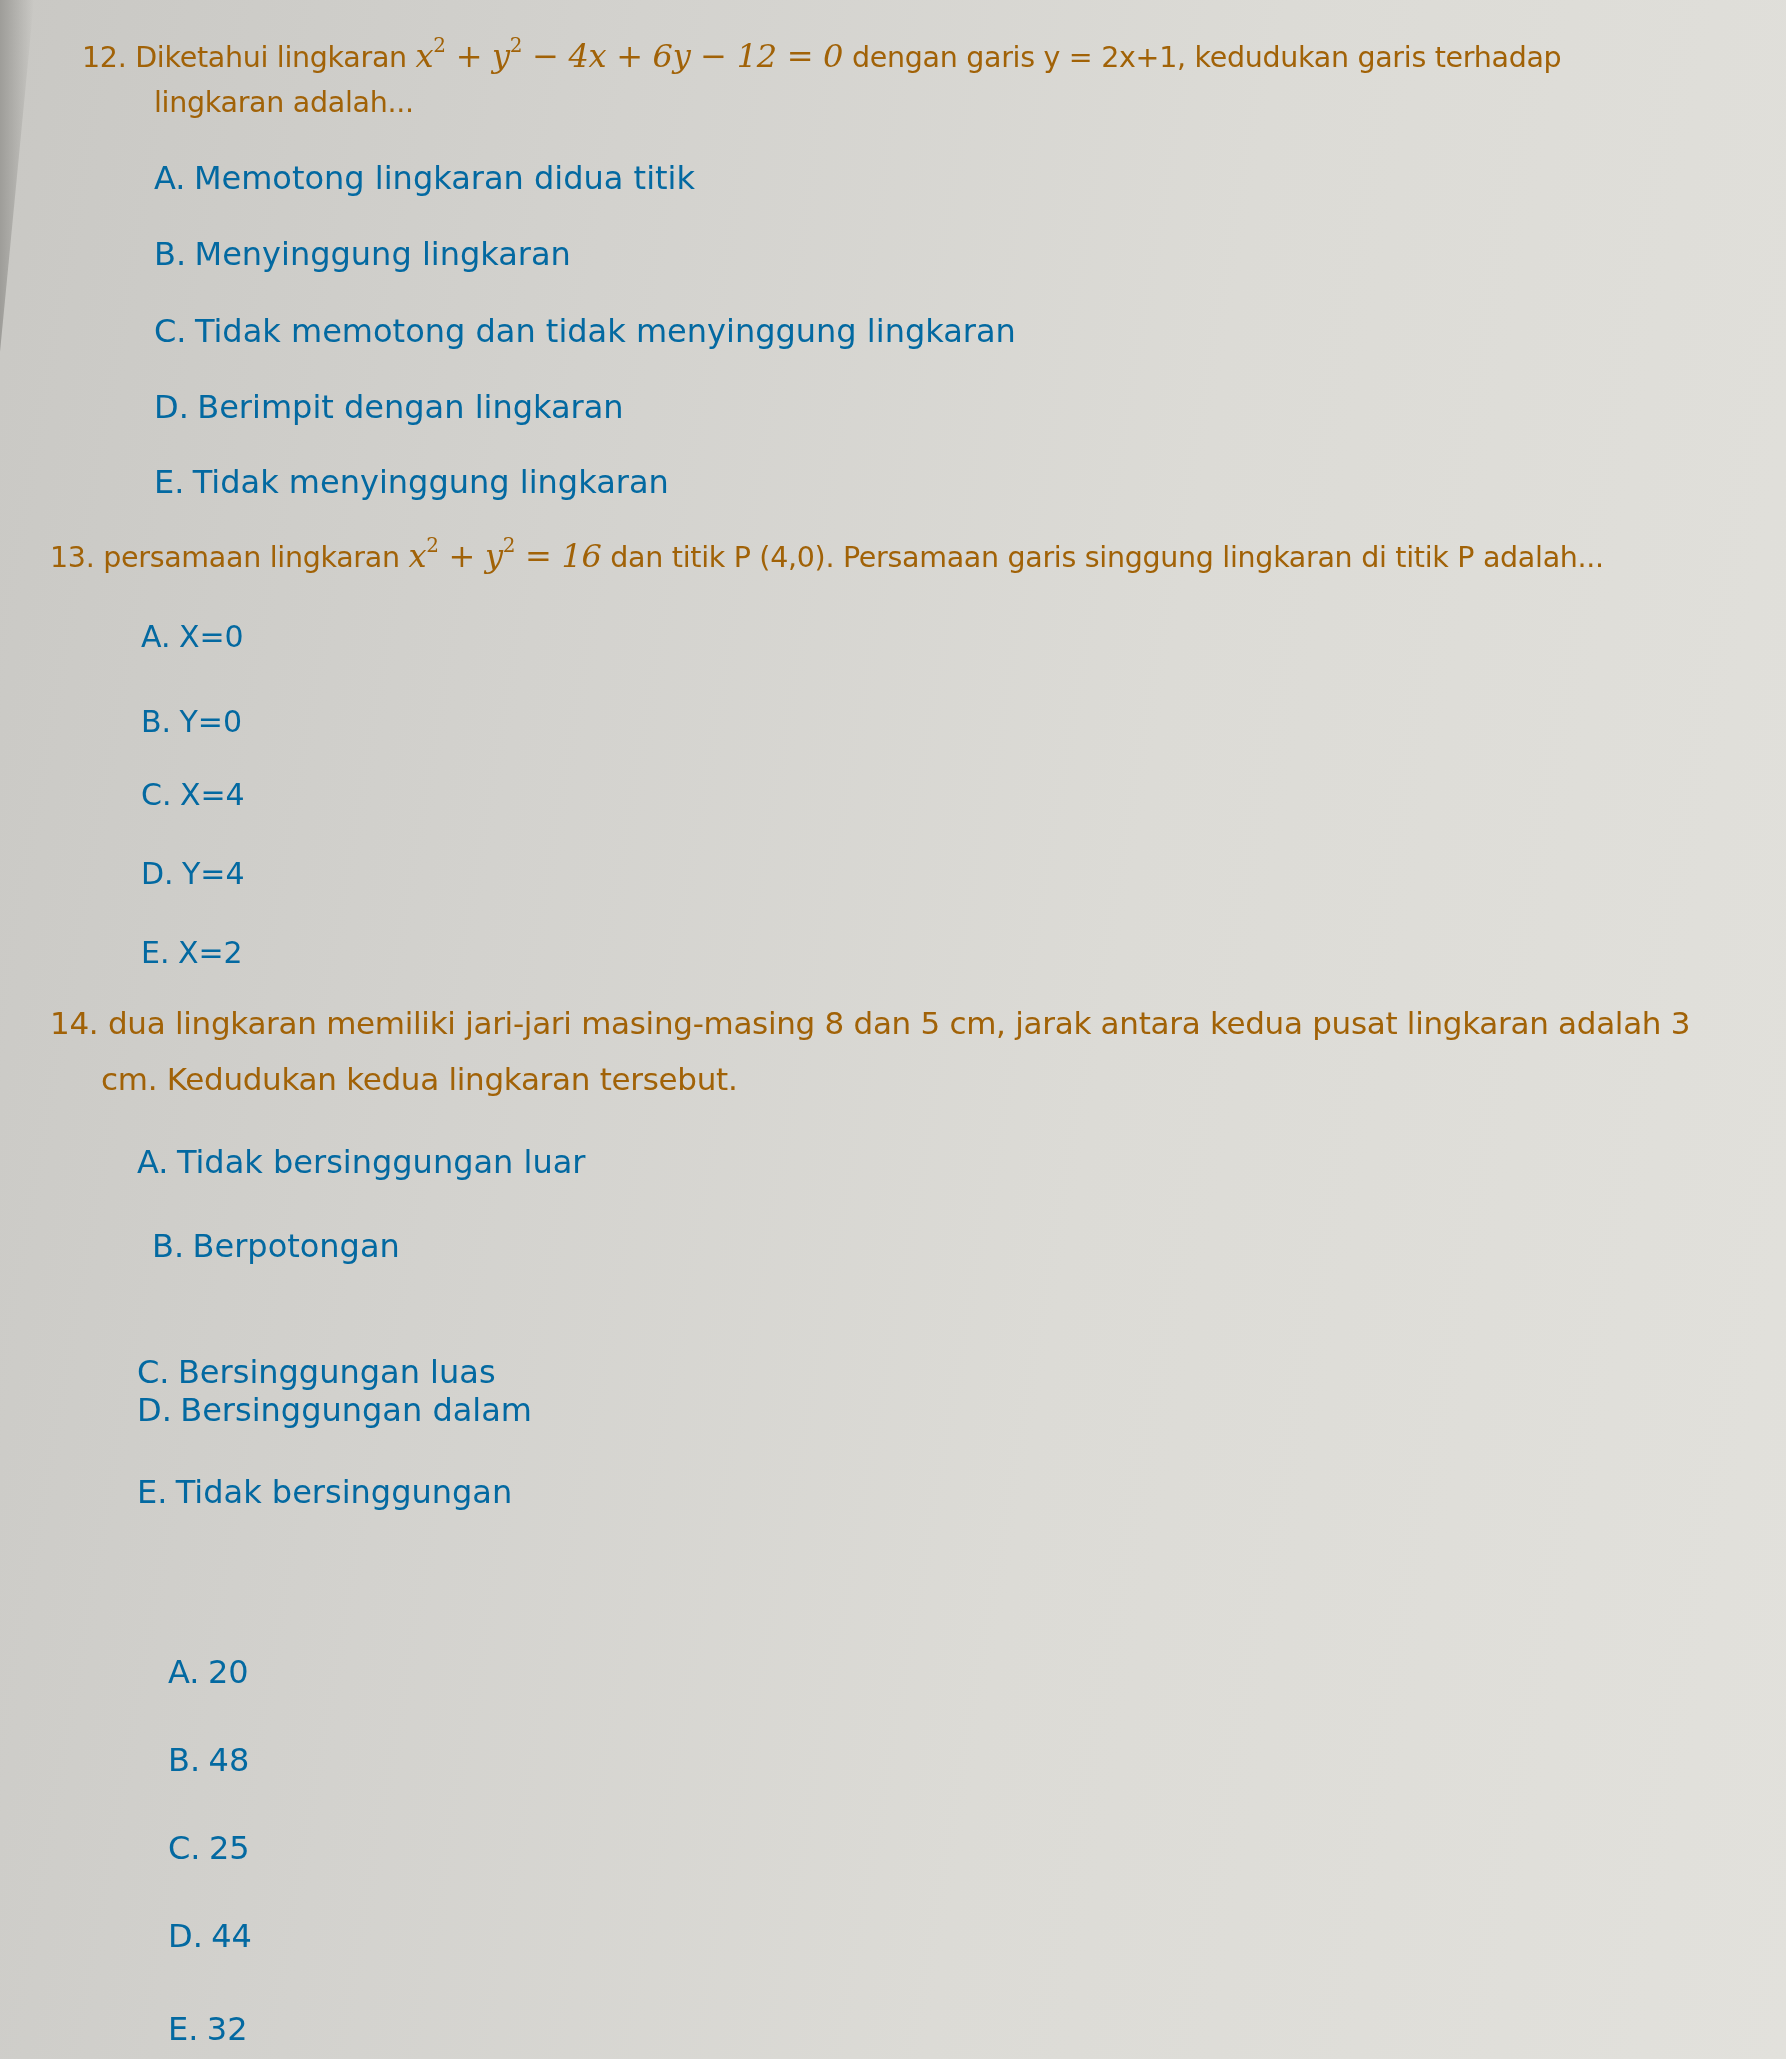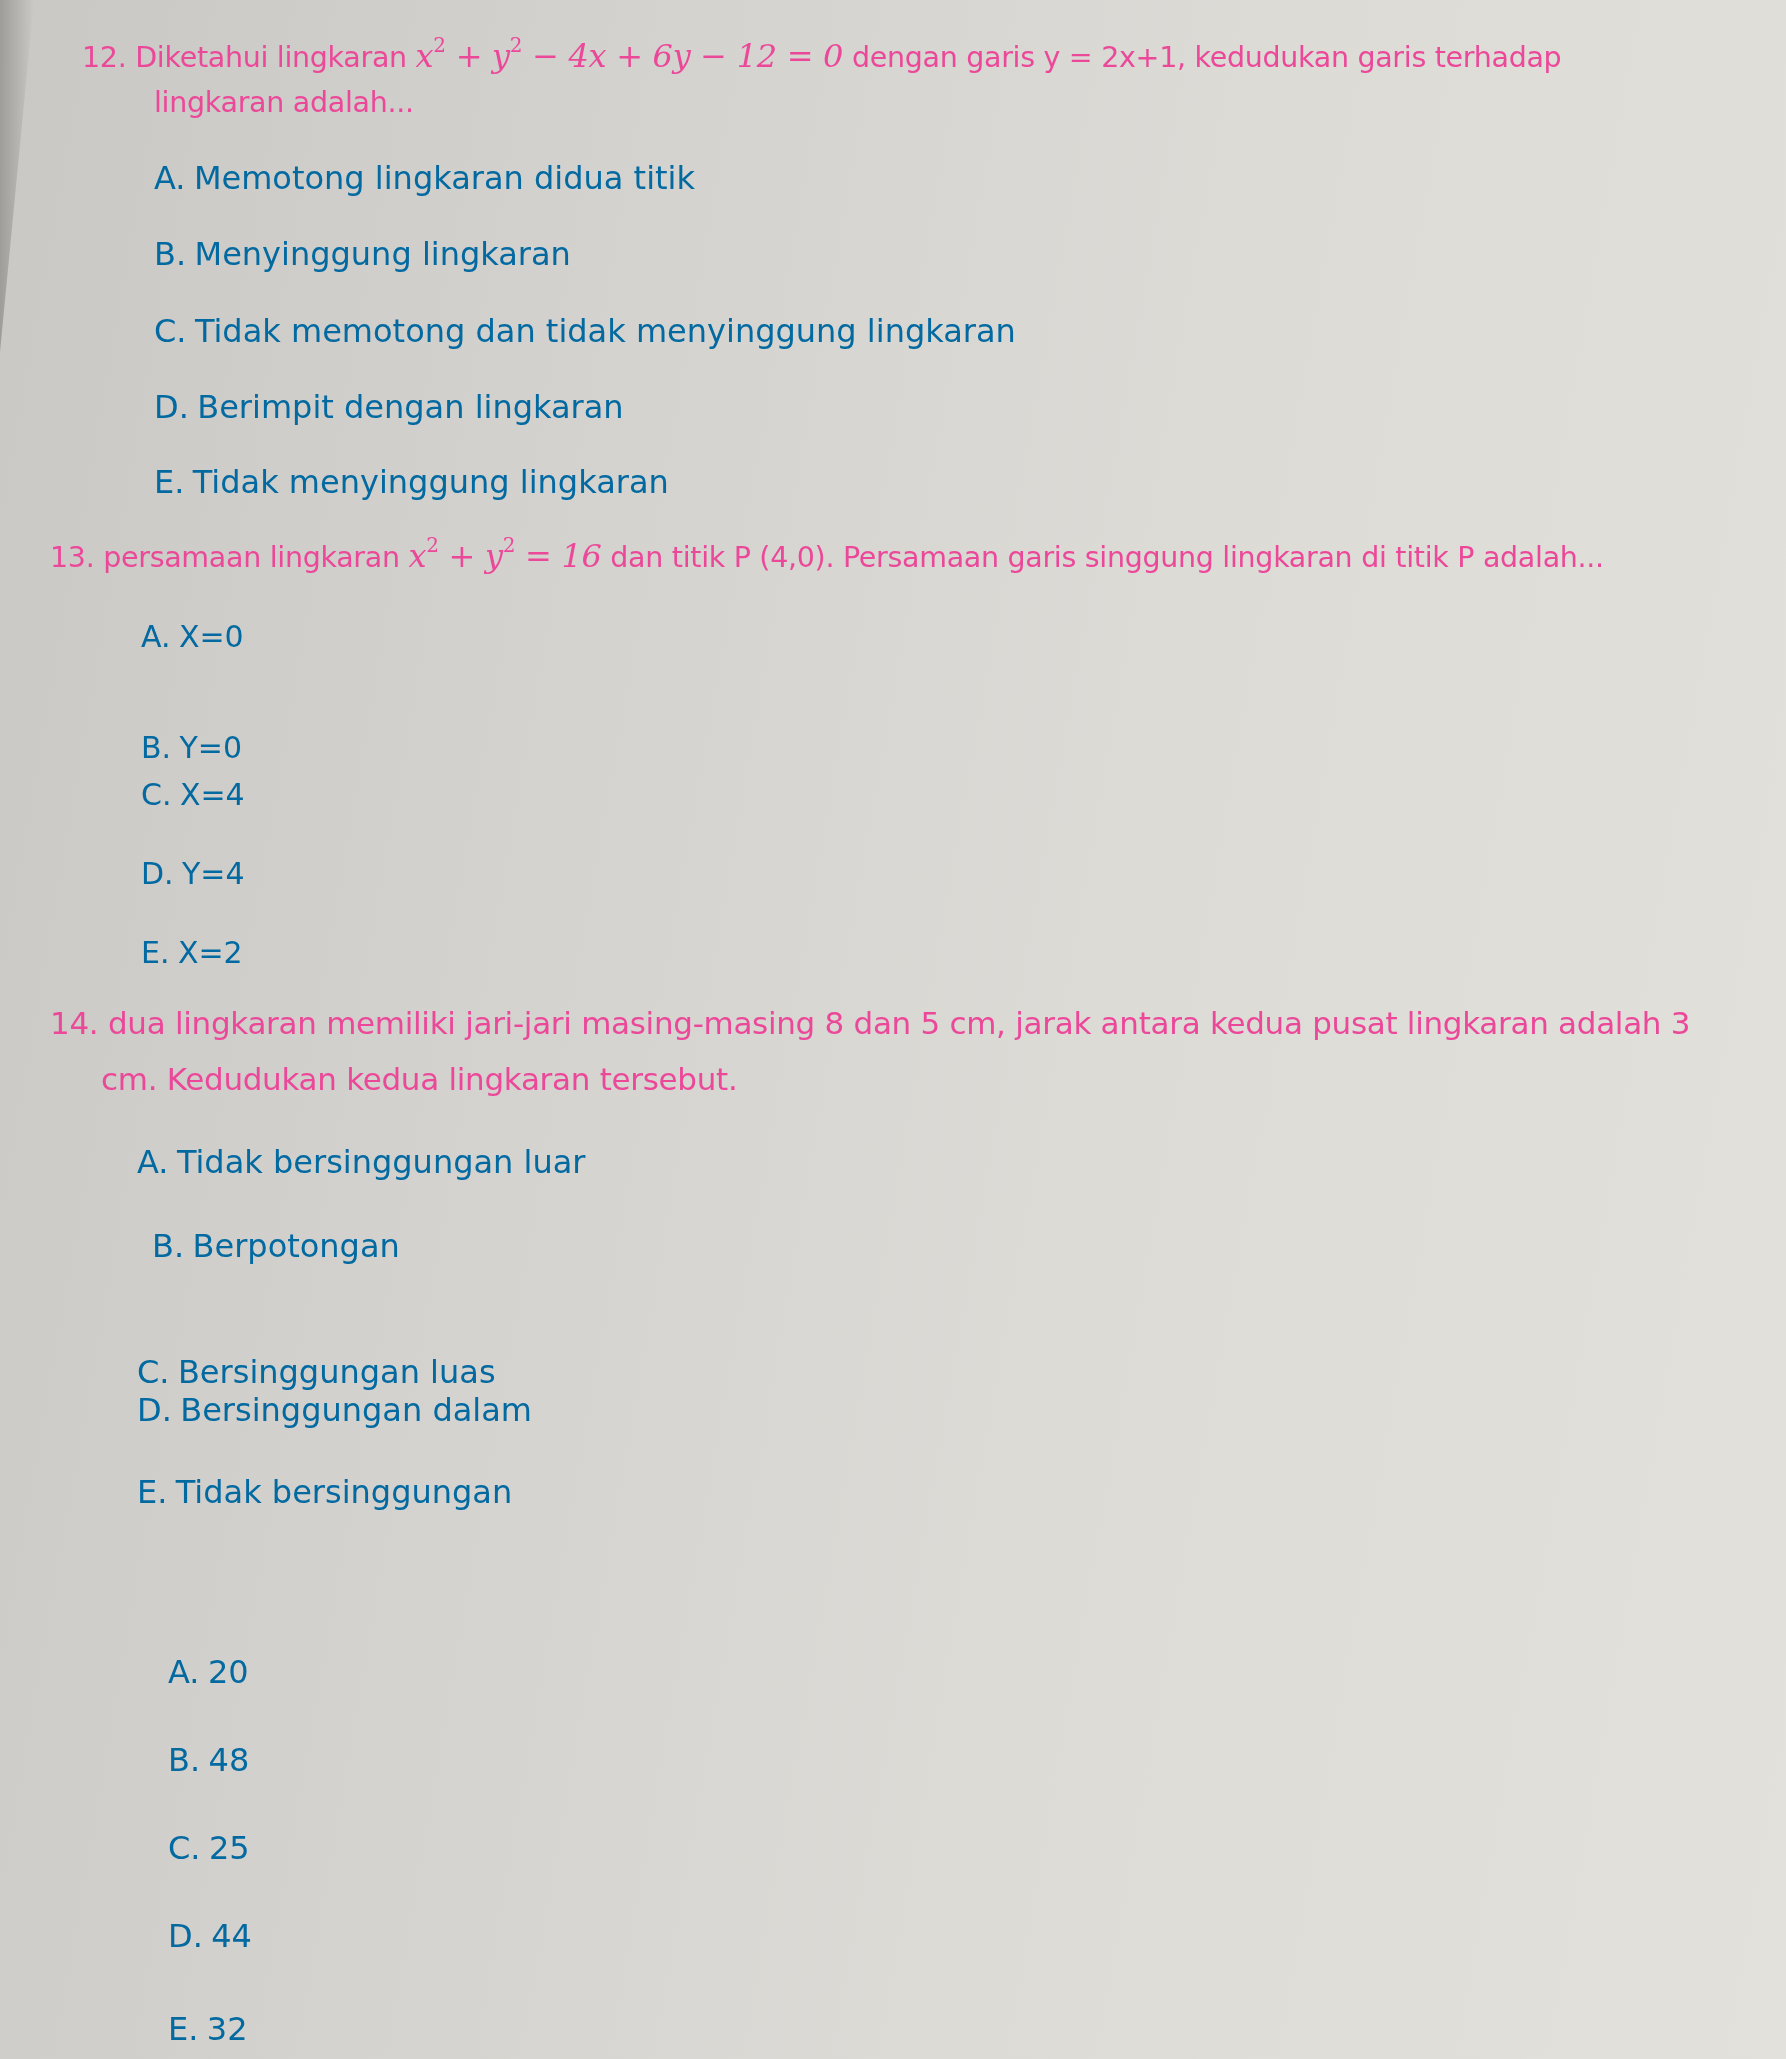--- a/index.html
+++ b/index.html
@@ -25,21 +25,21 @@
     .sheet {
       position: absolute;
       left: 0; top: 0;
       width: 1786px; height: 2059px;
     }
     .q-stem {
       position: absolute;
       font-size: 28.5px;
       letter-spacing: -0.3px;
       white-space: nowrap;
-      color: #ec4899;
+      color: #a16207;
     }
     .math {
       font-family: "DejaVu Serif", "Liberation Serif", serif;
       font-style: italic;
       font-size: 32px;
     }
     .math sup {
       font-size: 20px;
       vertical-align: 15px;
       line-height: 0;
@@ -77,21 +77,21 @@
   <div class="opt" style="left:154px; top:463px;"><span class="letter">E.</span><span>Tidak menyinggung lingkaran</span></div>
 
   <div class="q-stem" style="left:50px; top:537px;">
     <span>13.</span>
     <span>persamaan lingkaran</span>
     <span class="math"><span>x</span><sup>2</sup><span> + </span><span>y</span><sup>2</sup><span> = 16</span></span>
     <span>dan titik P (4,0). Persamaan garis singgung lingkaran di titik P adalah...</span>
   </div>
 
   <div class="opt small" style="left:141px; top:619px;"><span class="letter">A.</span><span>X=0</span></div>
-  <div class="opt small" style="left:141px; top:730px;text-align:center;"><span class="letter">B.</span><span>Y=0</span></div>
+  <div class="opt small" style="left:141px; top:704px;text-align:center;"><span class="letter">B.</span><span>Y=0</span></div>
   <div class="opt small" style="left:141px; top:777px;"><span class="letter">C.</span><span>X=4</span></div>
   <div class="opt small" style="left:141px; top:856px;"><span class="letter">D.</span><span>Y=4</span></div>
   <div class="opt small" style="left:141px; top:935px;"><span class="letter">E.</span><span>X=2</span></div>
 
   <div class="q-stem" style="left:50px; top:1005px; font-size:31px;">
     <span>14.</span>
     <span>dua lingkaran memiliki jari-jari masing-masing 8 dan 5 cm, jarak antara kedua pusat lingkaran adalah 3</span>
   </div>
   <div class="q-stem" style="left:101px; top:1061px; font-size:31px;">cm. Kedudukan kedua lingkaran tersebut.</div>
 

